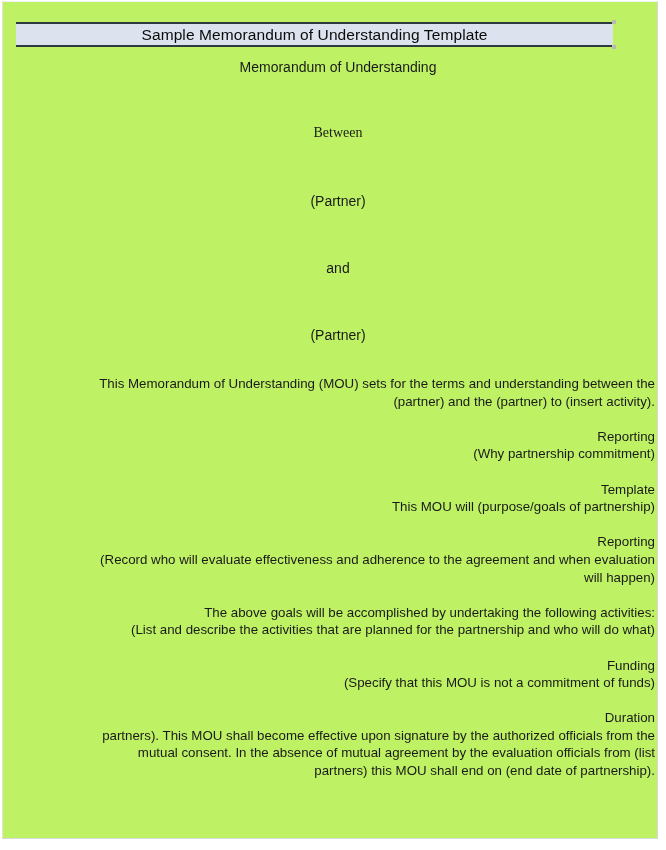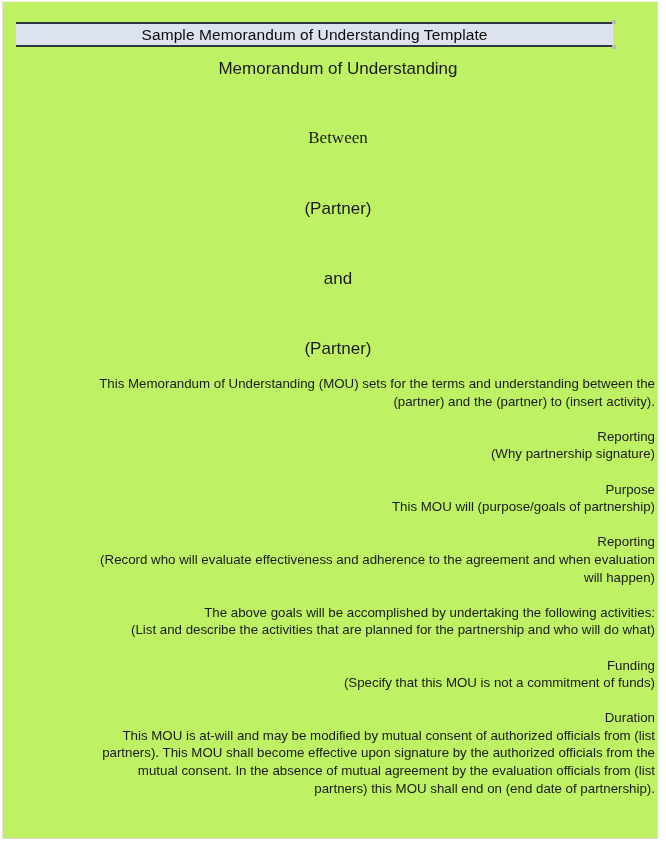--- a/index.html
+++ b/index.html
@@ -61,21 +61,21 @@
 
   
   .center-block {
     position: absolute;
     left: 20px;
     top: 58px;
     width: 630px;
   }
   .center-line {
     text-align: center;
-    font-size: 17px;
+    font-size: 14px;
     color: #1a1a1a;
     line-height: 1;
   }
   .center-line.l0 { margin-top: 0px; }
   .center-line.l1 { margin-top: 52px; font-family: Liberation Serif, serif; }
   .center-line.l2 { margin-top: 54px; }
   .center-line.l3 { margin-top: 53px; }
   .center-line.l4 { margin-top: 53px; }
 
   
@@ -120,25 +120,25 @@
 
   <div class="body-block">
 
     <p class="para">
       <span class="ln">This Memorandum of Understanding (MOU) sets for the terms and understanding between the</span>
       <span class="ln">(partner) and the (partner) to (insert activity).</span>
     </p>
 
     <p class="para">
       <span class="ln">Reporting</span>
-      <span class="ln">(Why partnership signature)</span>
+      <span class="ln">(Why partnership commitment)</span>
     </p>
 
     <p class="para">
-      <span class="ln">Purpose</span>
+      <span class="ln">Template</span>
       <span class="ln">This MOU will (purpose/goals of partnership)</span>
     </p>
 
     <p class="para">
       <span class="ln">Reporting</span>
       <span class="ln">(Record who will evaluate effectiveness and adherence to the agreement and when evaluation</span>
       <span class="ln">will happen)</span>
     </p>
 
     <p class="para">
@@ -146,20 +146,19 @@
       <span class="ln">(List and describe the activities that are planned for the partnership and who will do what)</span>
     </p>
 
     <p class="para">
       <span class="ln">Funding</span>
       <span class="ln">(Specify that this MOU is not a commitment of funds)</span>
     </p>
 
     <p class="para">
       <span class="ln">Duration</span>
-      <span class="ln">This MOU is at-will and may be modified by mutual consent of authorized officials from (list</span>
       <span class="ln">partners). This MOU shall become effective upon signature by the authorized officials from the</span>
       <span class="ln">mutual consent. In the absence of mutual agreement by the evaluation officials from (list</span>
       <span class="ln">partners) this MOU shall end on (end date of partnership).</span>
     </p>
 
   </div>
 </div>
 
 </body></html>

